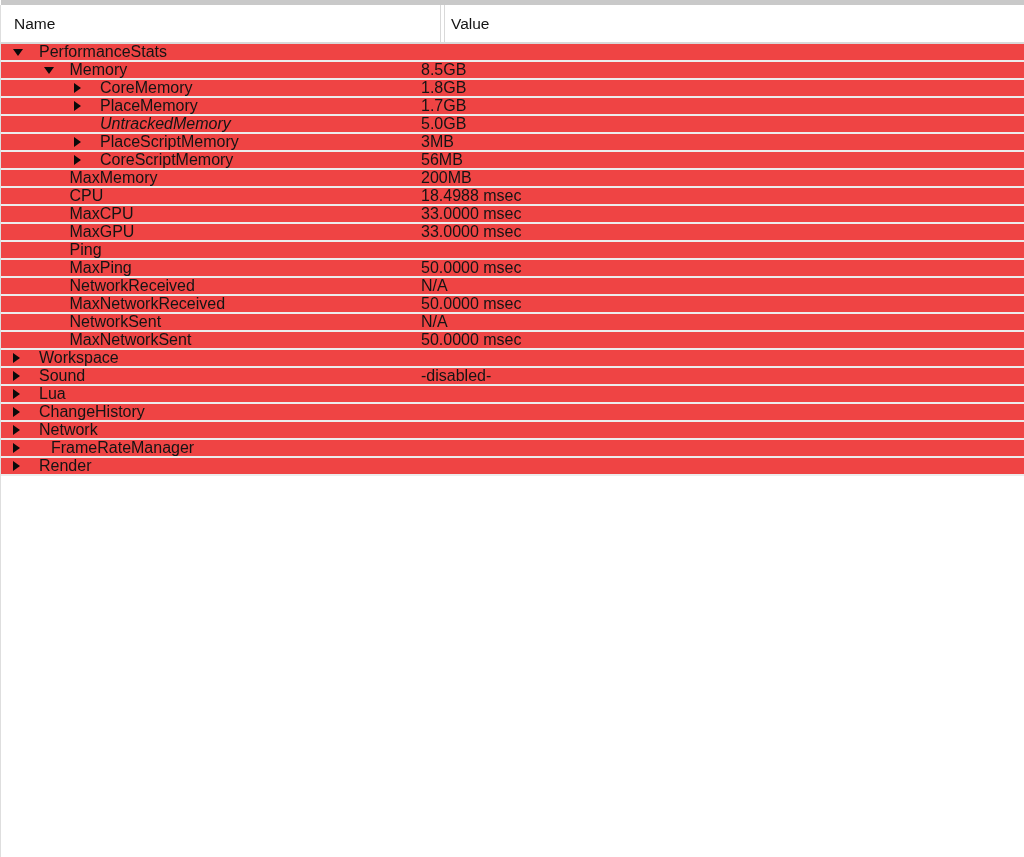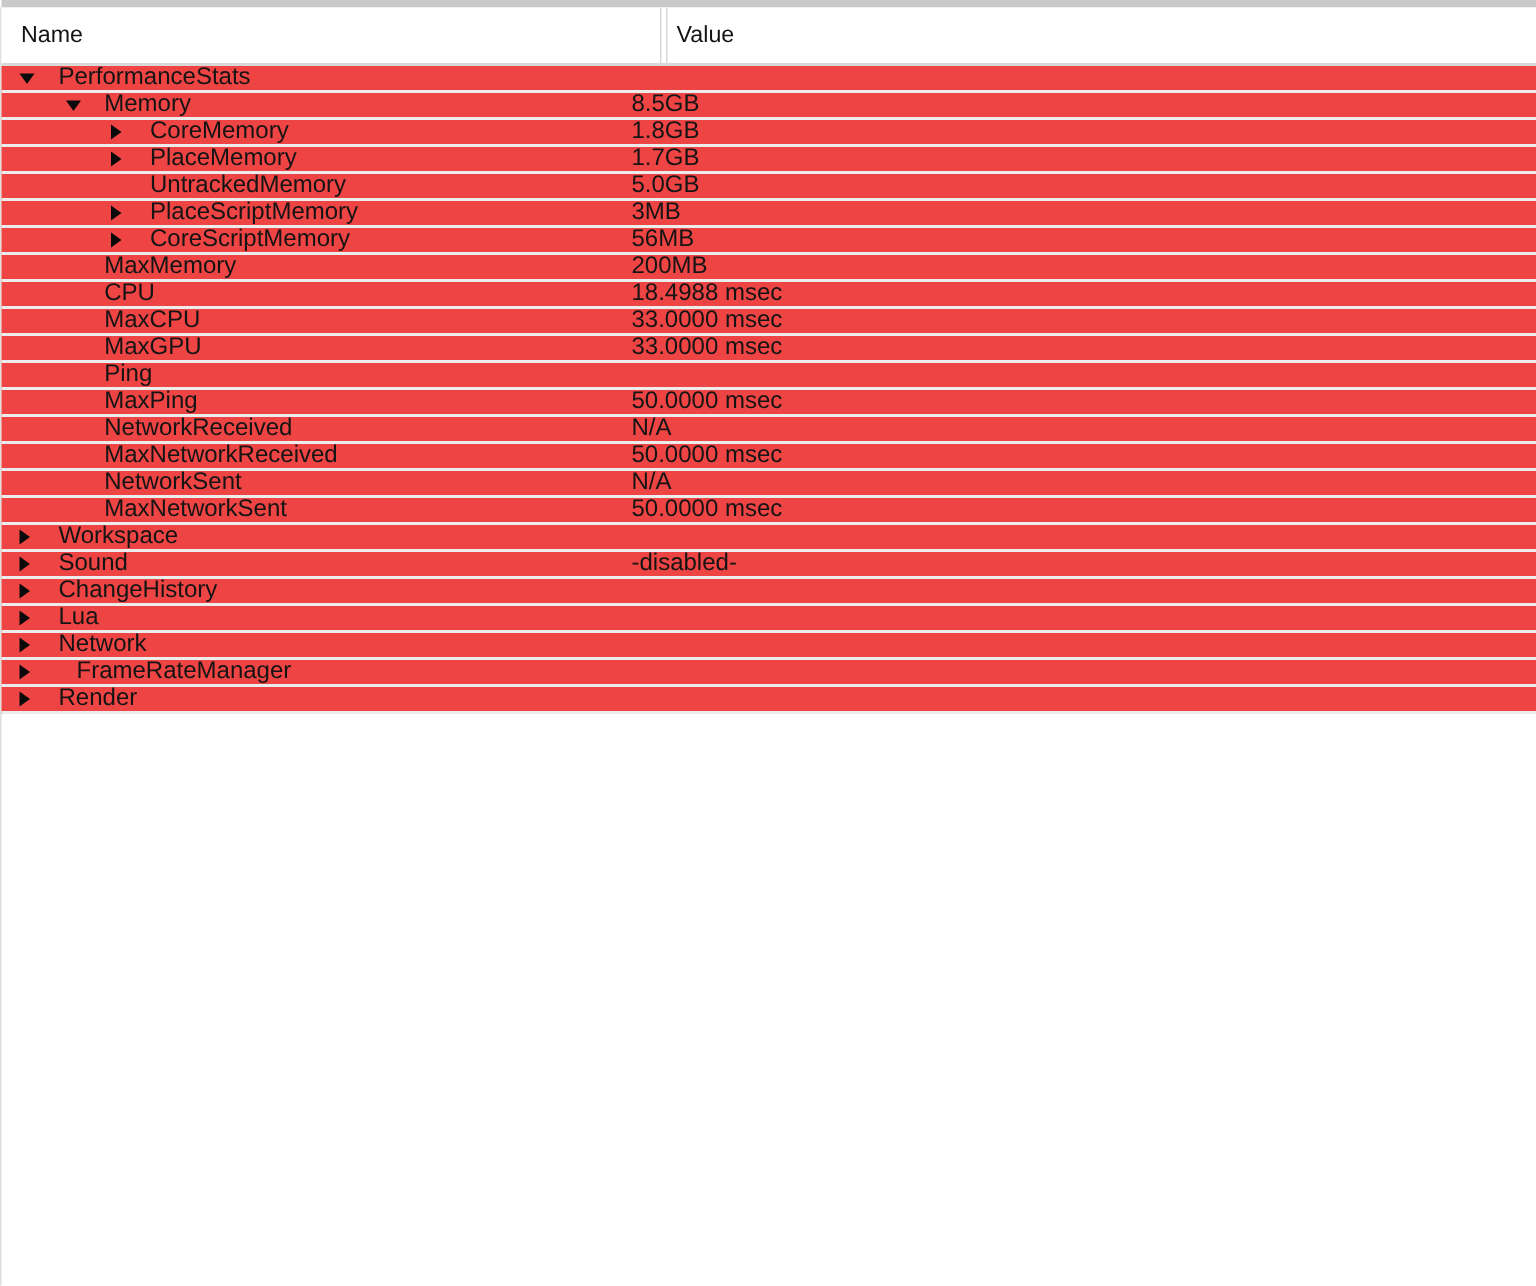--- a/index.html
+++ b/index.html
@@ -154,42 +154,42 @@
     <div class="name-group" style="margin-left: 73px;">
       <span class="arrow-box">
               <span class="tri collapsed"></span>
             </span>
       <span class="row-label">PlaceMemory</span>
     </div>
     <span class="row-value">1.7GB</span>
   </div>
 
   <div class="row">
+    <div class="name-group" style="margin-left: 73px; font-style: italic;">
+      <span class="arrow-box"></span>
+      <span class="row-label">UntrackedMemory</span>
+    </div>
+    <span class="row-value">5.0GB</span>
+  </div>
+
+  <div class="row">
     <div class="name-group" style="margin-left: 73px;">
-      <span class="arrow-box"></span>
-      <span class="row-label">UntrackedMemory</span>
-    </div>
-    <span class="row-value">5.0GB</span>
+      <span class="arrow-box">
+              <span class="tri collapsed"></span>
+            </span>
+      <span class="row-label">PlaceScriptMemory</span>
+    </div>
+    <span class="row-value">3MB</span>
   </div>
 
   <div class="row">
     <div class="name-group" style="margin-left: 73px;">
       <span class="arrow-box">
               <span class="tri collapsed"></span>
             </span>
-      <span class="row-label">PlaceScriptMemory</span>
-    </div>
-    <span class="row-value">3MB</span>
-  </div>
-
-  <div class="row">
-    <div class="name-group" style="margin-left: 73px;">
-      <span class="arrow-box">
-              <span class="tri collapsed"></span>
-            </span>
       <span class="row-label">CoreScriptMemory</span>
     </div>
     <span class="row-value">56MB</span>
   </div>
 
   <div class="row">
     <div class="name-group" style="margin-left: 42.5px;">
       <span class="arrow-box"></span>
       <span class="row-label">MaxMemory</span>
     </div>
@@ -287,40 +287,40 @@
       <span class="row-label">Sound</span>
     </div>
     <span class="row-value">-disabled-</span>
   </div>
 
   <div class="row">
     <div class="name-group" style="margin-left: 12px;">
       <span class="arrow-box">
               <span class="tri collapsed"></span>
             </span>
+      <span class="row-label">Lua</span>
+    </div>
+    <span class="row-value"></span>
+  </div>
+
+  <div class="row">
+    <div class="name-group" style="margin-left: 12px;">
+      <span class="arrow-box">
+              <span class="tri collapsed"></span>
+            </span>
       <span class="row-label">ChangeHistory</span>
     </div>
     <span class="row-value"></span>
   </div>
 
   <div class="row">
     <div class="name-group" style="margin-left: 12px;">
       <span class="arrow-box">
               <span class="tri collapsed"></span>
             </span>
-      <span class="row-label">Lua</span>
-    </div>
-    <span class="row-value"></span>
-  </div>
-
-  <div class="row">
-    <div class="name-group" style="margin-left: 12px;">
-      <span class="arrow-box">
-              <span class="tri collapsed"></span>
-            </span>
       <span class="row-label">Network</span>
     </div>
     <span class="row-value"></span>
   </div>
 
   <div class="row">
     <div class="name-group" style="margin-left: 12px; gap: 12px;">
       <span class="arrow-box">
               <span class="tri collapsed"></span>
             </span>

